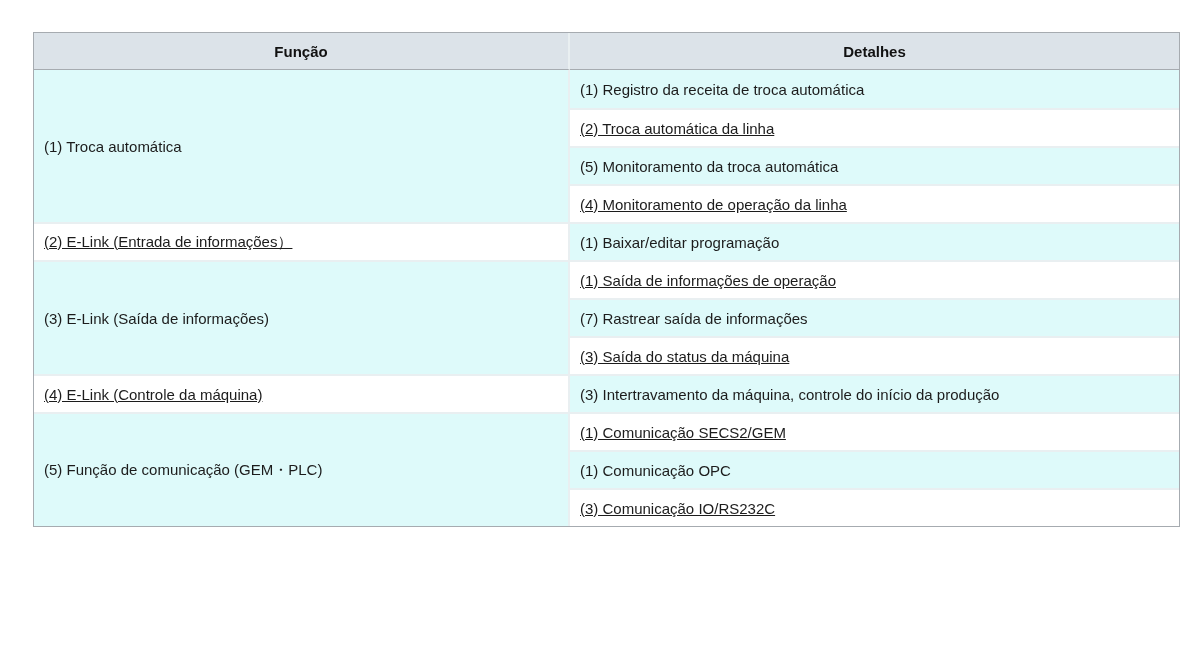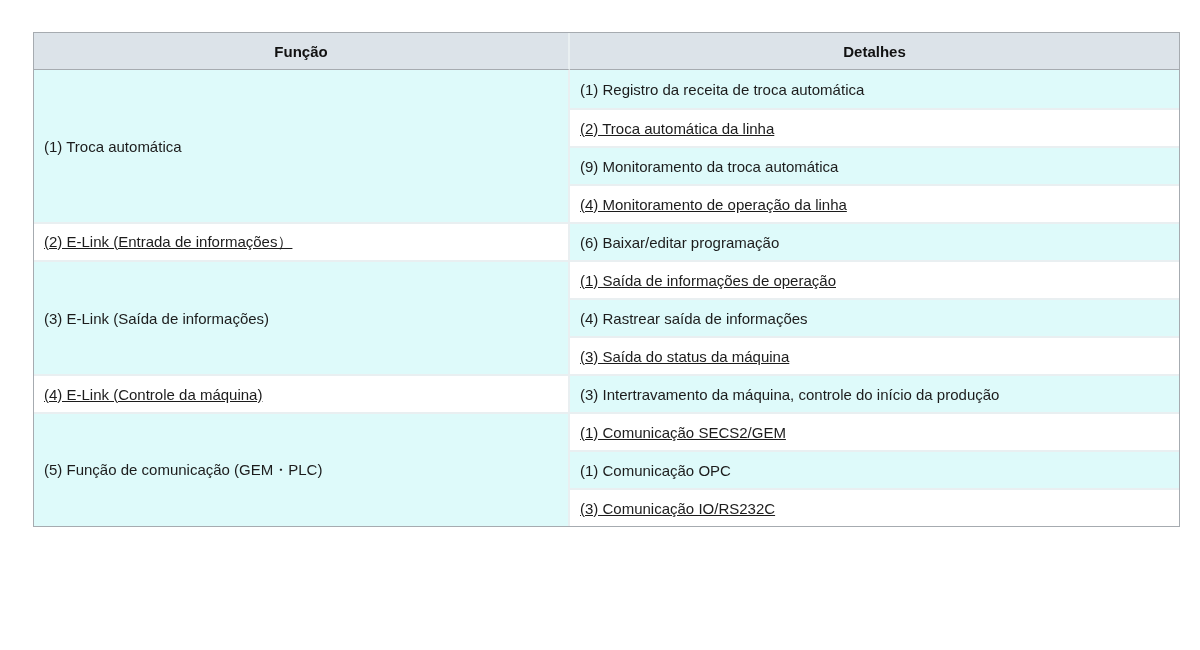--- a/index.html
+++ b/index.html
@@ -75,37 +75,37 @@
     </thead>
     <tbody>
       <tr>
         <td class="funcao c" rowspan="4">(1) Troca automática</td>
         <td class="detail c">(1) Registro da receita de troca automática</td>
       </tr>
       <tr>
         <td class="detail w rt">(2) Troca automática da linha</td>
       </tr>
       <tr>
-        <td class="detail c rt">(9) Monitoramento da troca automática</td>
+        <td class="detail c rt">(5) Monitoramento da troca automática</td>
       </tr>
       <tr>
         <td class="detail w rt">(4) Monitoramento de operação da linha</td>
       </tr>
 
       <tr>
         <td class="funcao w rt">(2) E-Link (Entrada de informações）</td>
-        <td class="detail c rt">(6) Baixar/editar programação</td>
+        <td class="detail c rt">(1) Baixar/editar programação</td>
       </tr>
 
       <tr>
         <td class="funcao c rt" rowspan="3">(3) E-Link (Saída de informações)</td>
         <td class="detail w rt">(1) Saída de informações de operação</td>
       </tr>
       <tr>
-        <td class="detail c rt">(4) Rastrear saída de informações</td>
+        <td class="detail c rt">(7) Rastrear saída de informações</td>
       </tr>
       <tr>
         <td class="detail w rt">(3) Saída do status da máquina</td>
       </tr>
 
       <tr>
         <td class="funcao w rt">(4) E-Link (Controle da máquina)</td>
         <td class="detail c rt">(3) Intertravamento da máquina, controle do início da produção</td>
       </tr>
 

